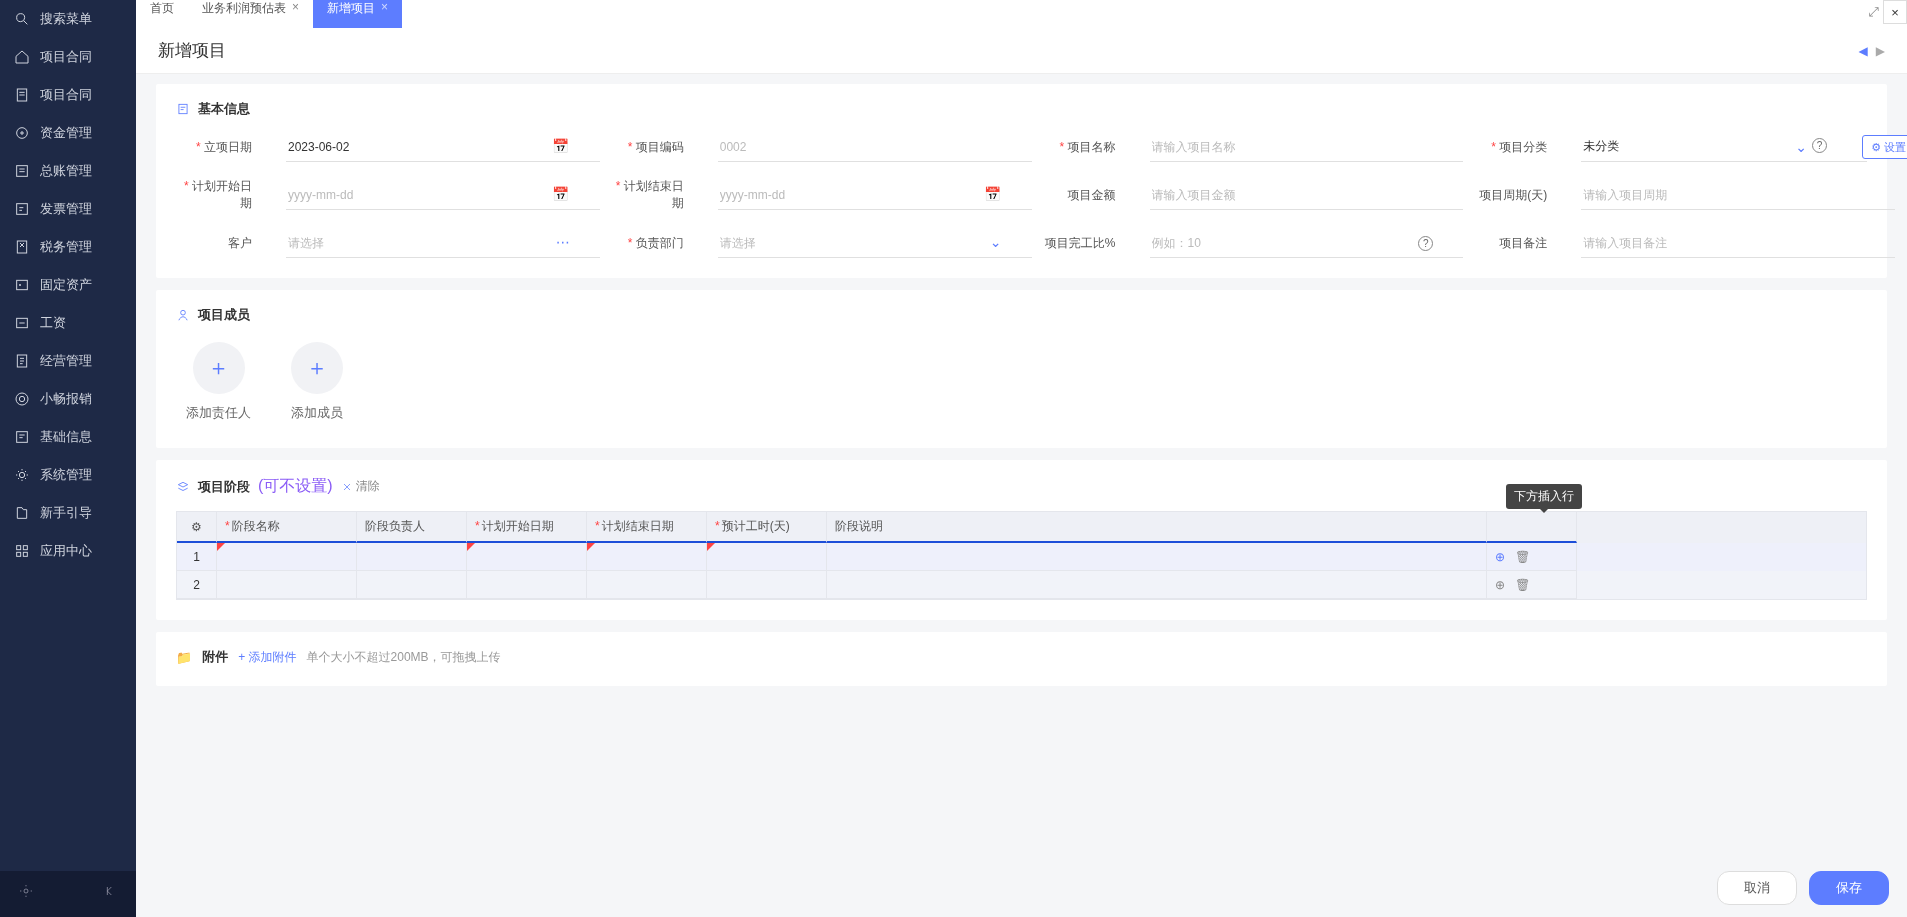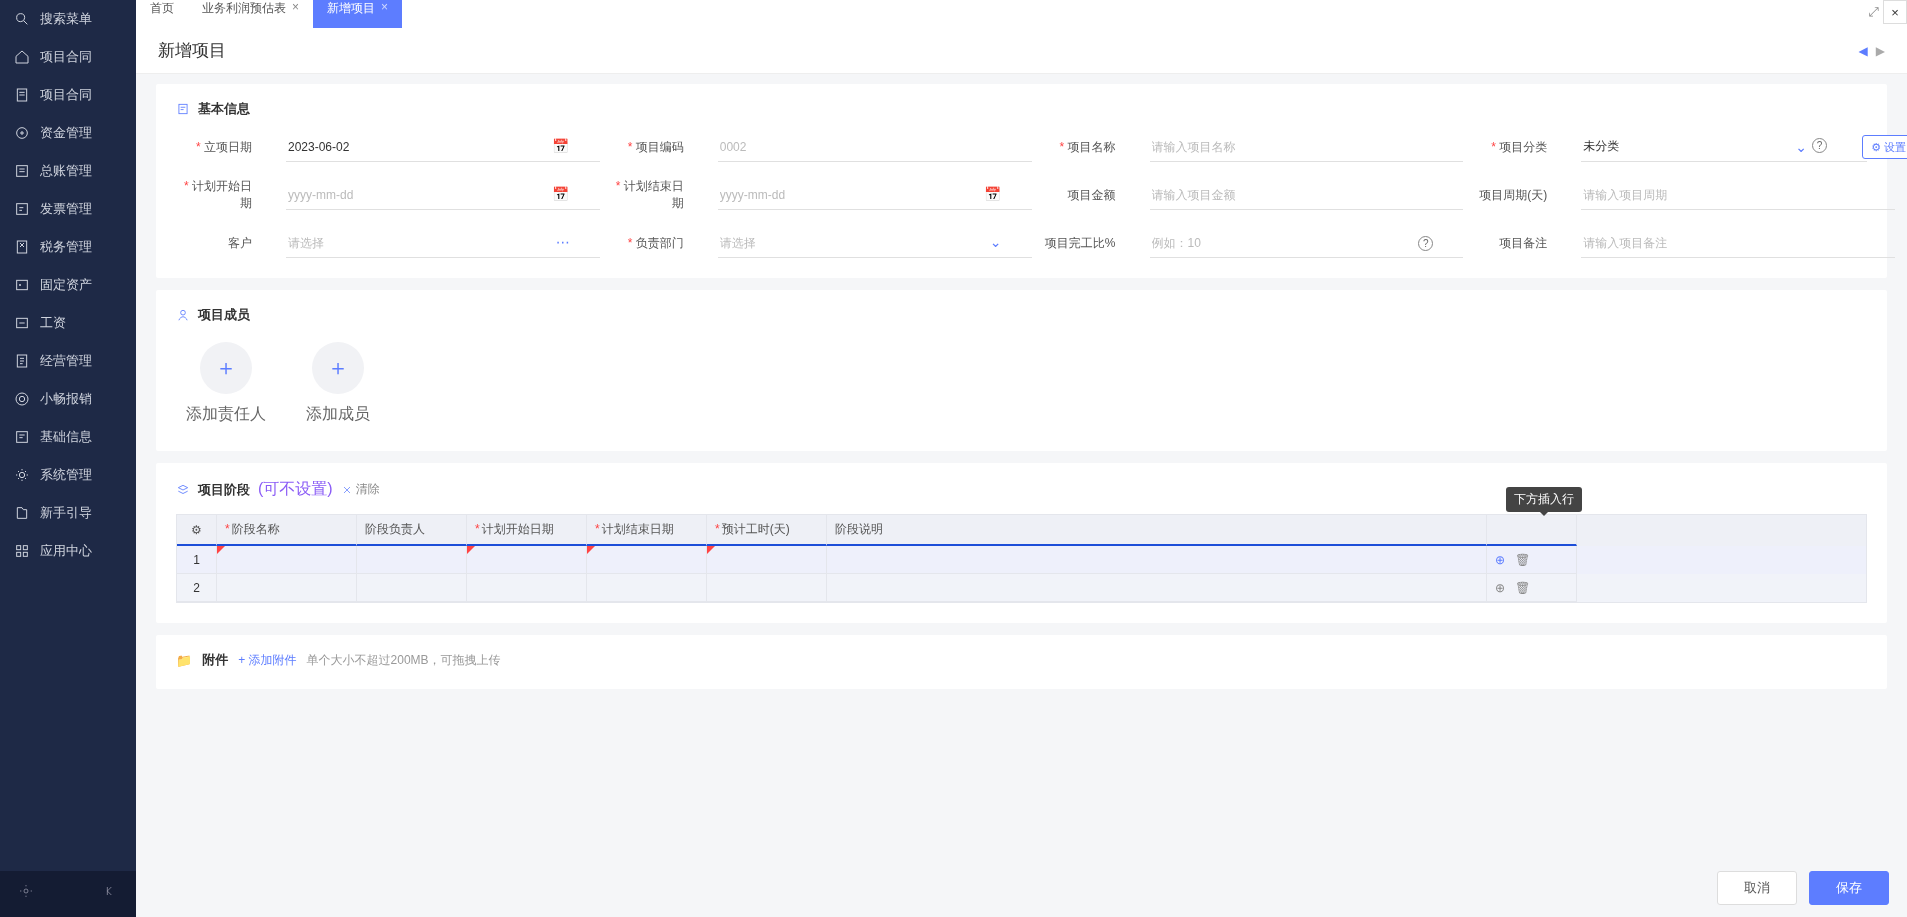--- a/index.html
+++ b/index.html
@@ -42,21 +42,21 @@
 .control input::placeholder { color: #bbb; }
 .control .suffix { position: absolute; right: 2px; top: 6px; color: #5d7dff; font-size: 14px; cursor: pointer; }
 .control .suffix.gray { color: #999; }
 .ctrl-extra { display: flex; align-items: center; gap: 6px; }
 .help { width: 15px; height: 15px; border: 1px solid #888; border-radius: 50%; display:inline-flex; align-items:center; justify-content:center; font-size:10px; color:#666; cursor:pointer; }
 .btn-settings { height: 24px; padding: 0 8px; border: 1px solid #5d7dff; color: #5d7dff; background:#fff; border-radius: 3px; font-size: 11px; cursor:pointer; display:flex; align-items:center; gap:3px; }
 
 .members { display: flex; gap: 40px; padding: 4px 10px 6px; }
 .member-add { display: flex; flex-direction: column; align-items: center; gap: 10px; cursor:pointer; }
 .member-add .circle { width: 52px; height: 52px; border-radius: 50%; background: #f1f2f5; display:flex; align-items:center; justify-content:center; color:#5d7dff; font-size:22px; }
-.member-add .lbl { font-size: 16px; color: #666; }
+.member-add .lbl { font-size: 13px; color: #666; }
 
 .stage-table { border: 1px solid #e4e6ec; font-size: 12px; }
 .stage-head, .stage-row { display: grid; grid-template-columns: 40px 140px 110px 120px 120px 120px 660px 90px; background:#eef0f6; }
 .stage-head { font-weight: 400; color: #555; }
 .stage-row { background: #fff; }
 .stage-row.sel { background: #eef0fb; }
 .stage-row.alt { background: #f1f3f9; }
 .sc { border-right: 1px solid #e4e6ec; border-bottom: 1px solid #e4e6ec; padding: 6px 8px; position: relative; min-height: 28px; display:flex; align-items:center; }
 .stage-head .sc { border-bottom: 2px solid #1d4ed8; }
 .sc.center { justify-content: center; }
@@ -67,21 +67,21 @@
 .row-actions .d { color:#888; }
 .tooltip { position:absolute; right: -6px; top: -28px; background:#444; color:#fff; padding:4px 8px; border-radius:3px; font-size:12px; white-space:nowrap; z-index:5; }
 .tooltip::after { content:""; position:absolute; bottom:-4px; left:50%; margin-left:-4px; border-top:4px solid #444; border-left:4px solid transparent; border-right:4px solid transparent; }
 
 .attach-row { display:flex; align-items:center; gap:10px; }
 .attach-row .ico { color:#7a6cff; }
 .attach-link { color:#5d7dff; font-size:12px; cursor:pointer; }
 .attach-note { color:#999; font-size:12px; }
 
 .footer { position:absolute; bottom:12px; right:18px; display:flex; gap:12px; }
-.btn { height:34px; padding:0 26px; border-radius:3px; font-size:13px; cursor:pointer; border:1px solid #ddd; background:#fff; color:#555; }
+.btn { height:34px; padding:0 26px; border-radius:12px; font-size:13px; cursor:pointer; border:1px solid #ddd; background:#fff; color:#555; }
 .btn.primary { background:#5d7dff; border-color:#5d7dff; color:#fff; }
 
 svg.ic { width:14px; height:14px; stroke:#5d7dff; fill:none; stroke-width:1.5; }
 </style>
 </head>
 <body>
 
 <div class="app">
   <div class="sidebar">
     <div class="sidebar-item">

